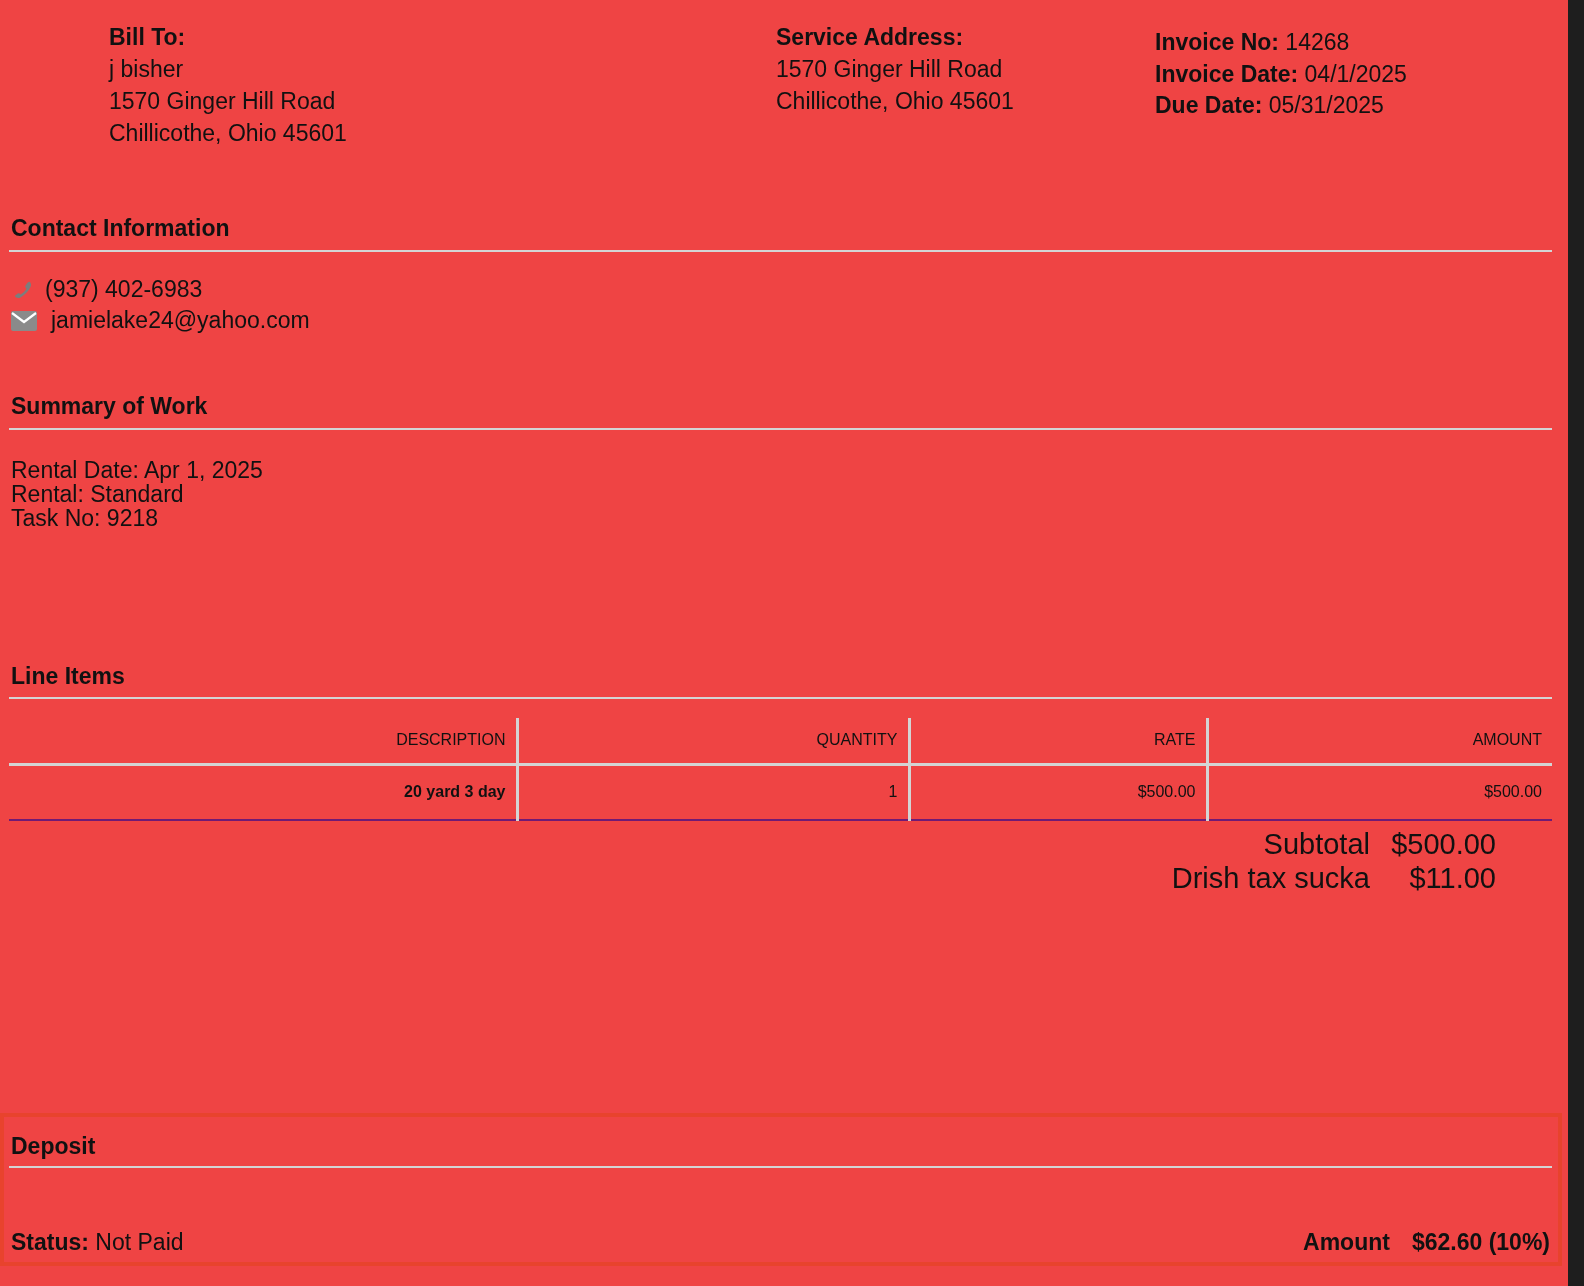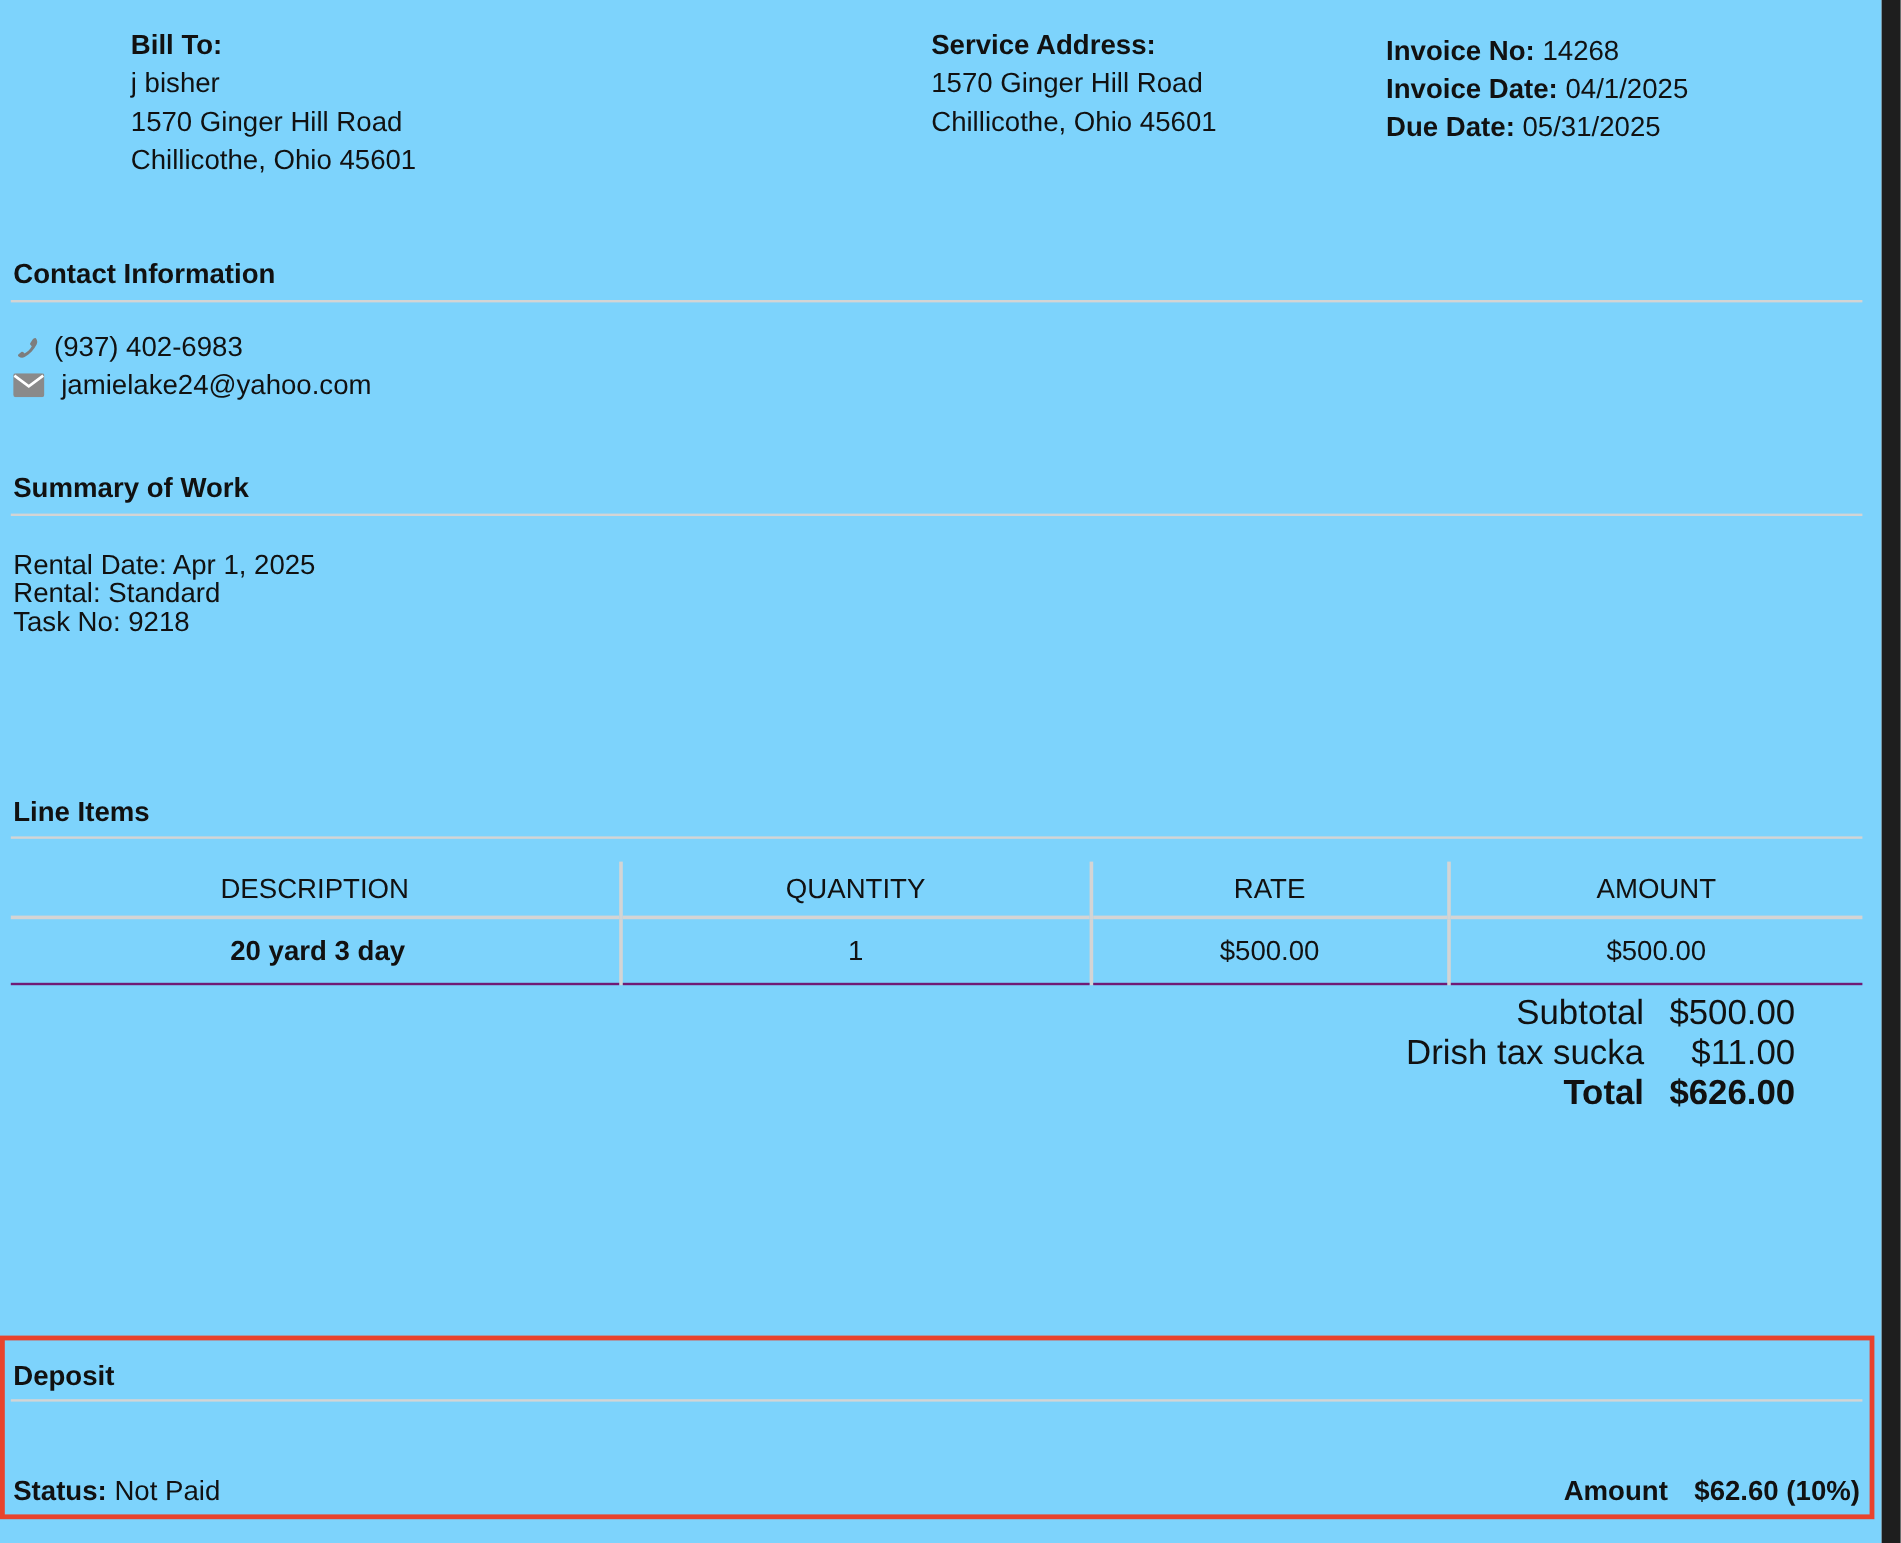--- a/index.html
+++ b/index.html
@@ -1,38 +1,38 @@
 <!DOCTYPE html>
 <html><head>
   <meta charset="utf-8">
   <style>
     * { box-sizing: border-box; margin: 0; padding: 0; }
     html, body { width: 1584px; height: 1286px; overflow: hidden; background: #ffffff; }
     body { position: relative; font-family: "Liberation Sans", sans-serif; color: #111; font-size: 23px; }
     .right-strip { position: absolute; left: 1568px; top: 0; width: 16px; height: 1286px; background: #1e1e1e; }
-    .page { position: absolute; left: 0; top: 0; width: 1568px; height: 1286px; background: #7dd3fc; }
+    .page { position: absolute; left: 0; top: 0; width: 1568px; height: 1286px; background: #ef4444; }
 
     .addr-block { position: absolute; line-height: 32px; }
     .addr-block .lbl { font-weight: bold; }
     .bill-to { left: 109px; top: 21px; }
     .service { left: 776px; top: 21px; }
     .invoice-meta { left: 1155px; top: 27px; line-height: 31.5px; }
     .invoice-meta b { font-weight: bold; }
 
     .section-title { position: absolute; left: 11px; font-weight: bold; font-size: 23px; }
     .rule { position: absolute; left: 9px; width: 1543px; height: 2px; background: #d4d4d4; }
 
     .contact-row { position: absolute; left: 11px; display: flex; align-items: center; font-size: 23px; justify-content: flex-end; }
     .contact-row .icon { width: 28px; display: inline-flex; justify-content: flex-start; }
 
     .summary-lines { position: absolute; left: 11px; top: 458px; line-height: 24px; }
     .summary-para { position: absolute; left: 11px; top: 554px; width: 1540px; line-height: 24px; }
 
     table.items { position: absolute; left: 9px; top: 718px; width: 1543px; border-collapse: collapse; }
-    table.items th, table.items td { text-align: center; font-weight: normal; font-size: 23px; padding: 0 10px; }
+    table.items th, table.items td { text-align: right; font-weight: normal; font-size: 16px; padding: 0 10px; }
     table.items th { height: 46px; vertical-align: middle; padding-top: 0; }
     table.items td { height: 56px; }
     table.items thead tr { border-bottom: 3px solid #d4d4d4; }
     table.items tbody tr { border-bottom: 2px solid #701a75; }
     table.items th + th, table.items td + td { border-left: 3px solid #d4d4d4; }
     table.items td.desc { font-weight: bold; padding-left: 15px; }
     .c-desc { width: 508px; } .c-qty { width: 392px; } .c-rate { width: 298px; }
 
     .totals { position: absolute; right: 72px; top: 828px; line-height: 33.6px; font-size: 29px; }
     .totals .row { display: flex; justify-content: flex-end; }
@@ -126,24 +126,20 @@
 
   <div class="totals">
     <div class="row">
       <span class="k">Subtotal</span>
       <span class="v">$500.00</span>
     </div>
     <div class="row">
       <span class="k">Drish tax sucka</span>
       <span class="v">$11.00</span>
     </div>
-    <div class="row total">
-      <span class="k">Total</span>
-      <span class="v">$626.00</span>
-    </div>
   </div>
 
   <div class="deposit-box">
     <div class="deposit-title">Deposit</div>
     <div class="deposit-rule"></div>
     <div class="deposit-status">
       <b>Status:</b>
       <span>Not Paid</span>
     </div>
     <div class="deposit-amount">

